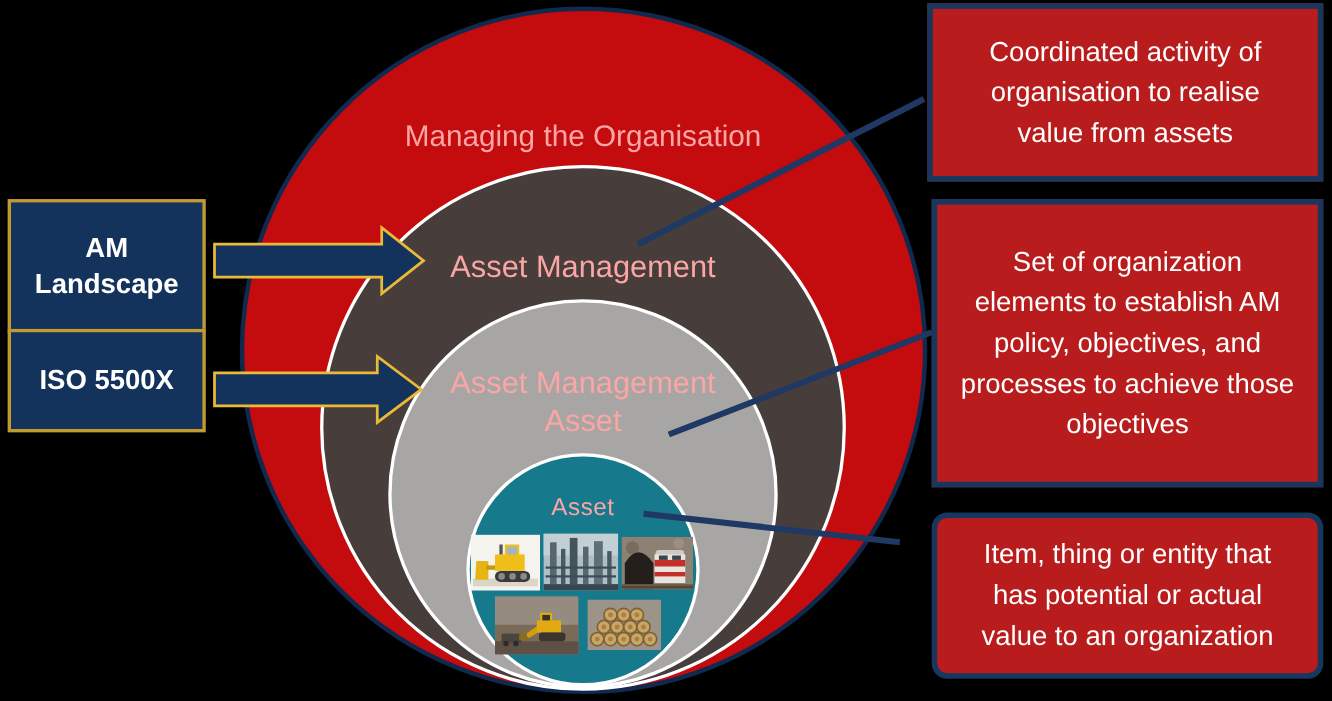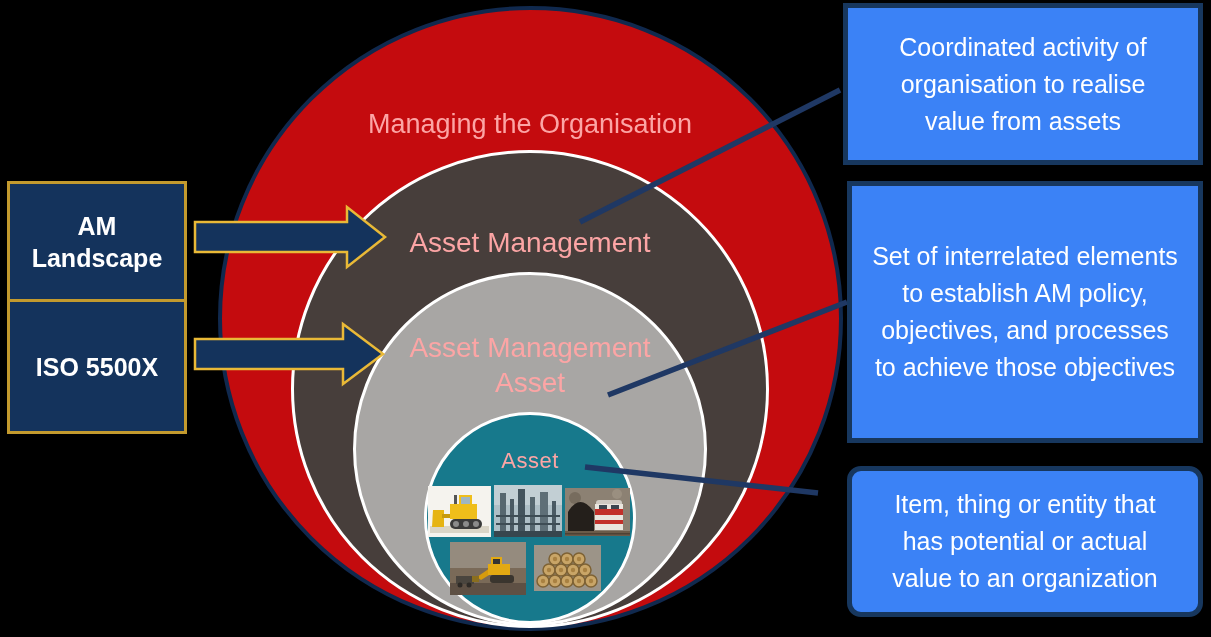--- a/index.html
+++ b/index.html
@@ -23,24 +23,24 @@
   .ph-train{left:565px;top:488px;}
   .ph-excavator{left:450px;top:542px;}
   .ph-logs{left:534px;top:545px;}
   .tag-box{
     position:absolute;background:#14335C;border:3px solid #C39A2E;color:#fff;
     font-weight:bold;font-size:25px;line-height:32px;text-align:center;
     display:flex;align-items:center;justify-content:center;box-sizing:border-box;
     padding:0 20px;
   }
   .tag-am{left:7px;top:181px;width:180px;height:122px;}
-  .tag-iso{left:7px;top:299px;width:180px;height:135px;padding:0 8px;}
+  .tag-iso{left:7px;top:299px;width:180px;height:94px;padding:0 8px;}
   .overlay{position:absolute;left:0;top:0;width:1211px;height:637px;pointer-events:none;}
   .info-box{
-    position:absolute;background:#3b82f6;border:5px solid #17375E;color:#fff;
+    position:absolute;background:#b91c1c;border:5px solid #17375E;color:#fff;
     font-size:25px;line-height:37px;text-align:center;
     display:flex;align-items:center;justify-content:center;box-sizing:border-box;
     padding:0 20px;
   }
   .info-1{left:843px;top:3px;width:360px;height:162px;}
   .info-2{left:847px;top:181px;width:356px;height:262px;}
   .info-3{left:847px;top:466px;width:356px;height:151px;border-radius:14px;}
 </style>
 </head>
 <body>
@@ -160,19 +160,19 @@
     <span>AM Landscape</span>
   </div>
   <div class="tag-box tag-iso">
     <span>ISO 5500X</span>
   </div>
 
   <div class="info-box info-1">
     <span>Coordinated activity of organisation to realise value from assets</span>
   </div>
   <div class="info-box info-2">
-    <span>Set of interrelated elements to establish AM policy, objectives, and processes to achieve those objectives</span>
+    <span>Set of organization elements to establish AM policy, objectives, and processes to achieve those objectives</span>
   </div>
   <div class="info-box info-3">
     <span>Item, thing or entity that has potential or actual value to an organization</span>
   </div>
 
 </div>
 
 </body></html>

